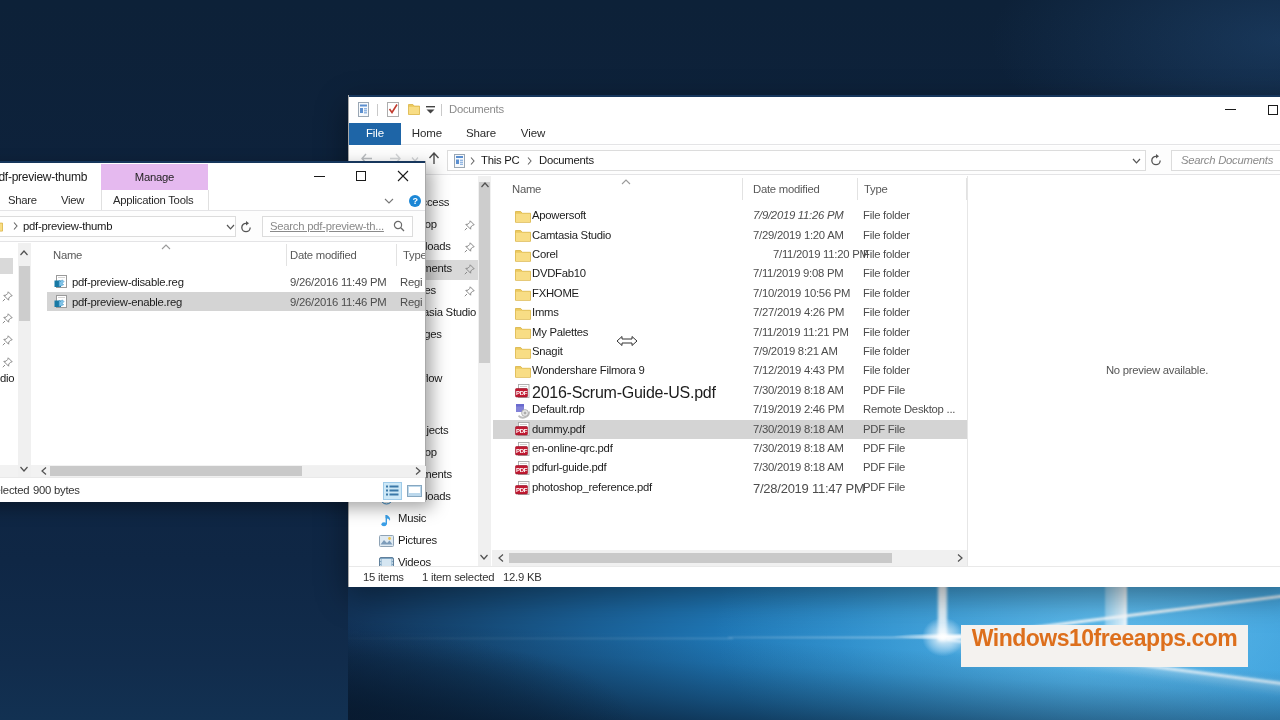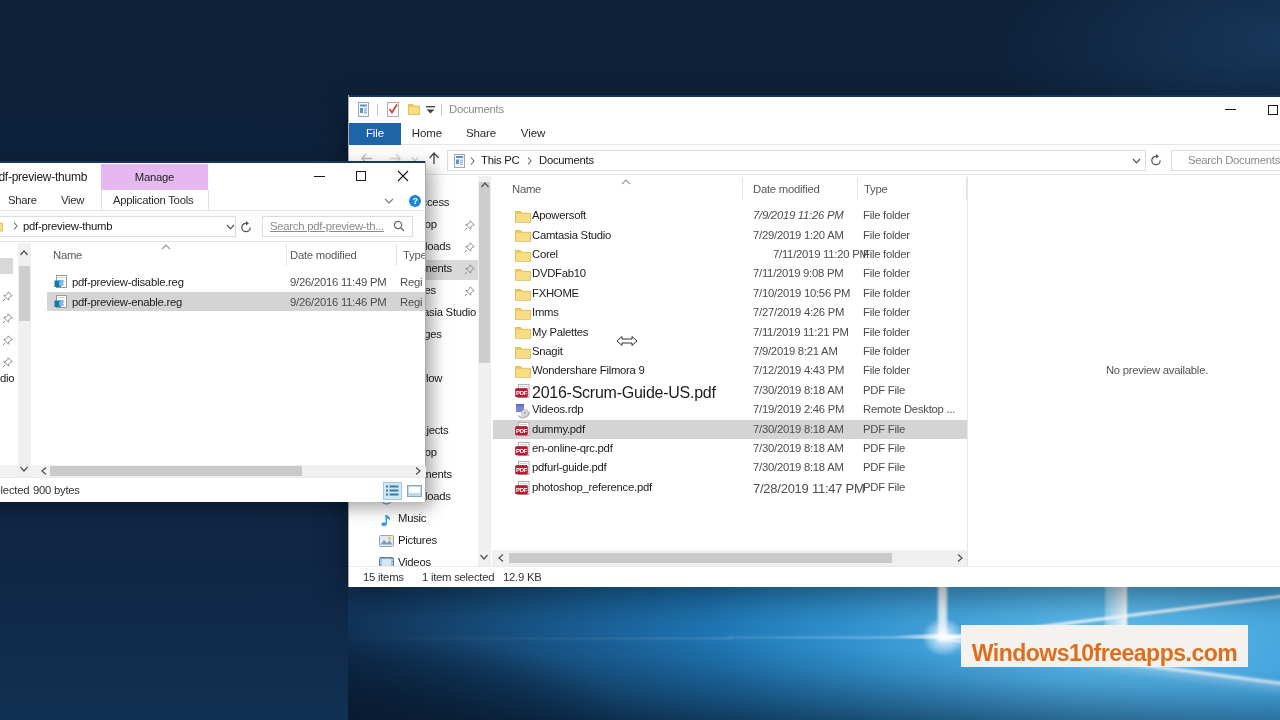--- a/index.html
+++ b/index.html
@@ -121,21 +121,21 @@
           <path d="M1 1 L4.5 4.8 L8 1" stroke="#555" stroke-width="1.2" fill="none"></path>
         </svg>
       </div>
 
       <svg class="abs" style="left:801px;top:8px;" width="12" height="13" viewBox="0 0 12 13">
         <path d="M10.2 6.5 A4.2 4.2 0 1 1 6 2.3" stroke="#555" stroke-width="1.3" fill="none"></path>
         <path d="M6 0 L9 2.3 L6 4.6 Z" fill="#555"></path>
       </svg>
 
       <div class="abs" style="left:822px;top:4px;width:130px;height:21px;background:#fff;border:1px solid #dcdcdc;">
-        <div class="abs" style="left:16px;top:3px;font-size:11.3px;letter-spacing:-0.25px;color:#8a8a8a;">Search Documents</div>
+        <div class="abs" style="left:9px;top:3px;font-size:11.3px;letter-spacing:-0.25px;color:#8a8a8a;font-style:italic;">Search Documents</div>
       </div>
     </div>
     <div id="bw-main" class="abs" style="left:0;top:81px;width:100%;height:390px;background:#fff;overflow:hidden;">
       <div class="abs" style="left:0;top:84px;width:129px;height:20px;background:#d9d9d9;"></div>
       <div class="abs" style="left:36px;top:20px;font-size:11.3px;letter-spacing:-0.25px;color:#1a1a1a;">Quick access</div>
       <div class="abs" style="left:48px;top:42px;font-size:11.3px;letter-spacing:-0.25px;color:#1a1a1a;">Desktop</div>
       <svg class="abs" style="left:115px;top:44px;" width="11" height="11" viewBox="0 0 11 11">
         <path d="M6.2 0.8 L10.2 4.8 L8.6 5.2 L6.8 7 L6.6 9.2 L1.8 4.4 L4 4.2 L5.8 2.4 Z" fill="none" stroke="#8a8a8a" stroke-width="1"></path>
         <path d="M3 8 L0.8 10.2" stroke="#8a8a8a" stroke-width="1"></path>
       </svg>
@@ -297,21 +297,21 @@
       <div class="abs" style="left:183px;top:207.8px;font-size:16px;letter-spacing:-0.25px;color:#1c1c1c;">2016-Scrum-Guide-US.pdf</div>
       <div class="abs" style="left:404px;top:207.8px;font-size:11.3px;letter-spacing:-0.25px;color:#4d4d4d;">7/30/2019 8:18 AM</div>
       <div class="abs" style="left:514px;top:207.8px;font-size:11.3px;letter-spacing:-0.25px;color:#4d4d4d;">PDF File</div>
       <svg class="abs" style="left:166px;top:227px;" width="16" height="16" viewBox="0 0 16 16">
         <rect x="1" y="1" width="8" height="8" fill="#8282d8"></rect>
         <rect x="1" y="1" width="8" height="2.5" fill="#6a6ace"></rect>
         <path d="M4 12 a5.5 5.5 0 0 0 9.5 -3.5 l1.5 0 a7 7 0 0 1 -12 5 z" fill="#bdbdbd"></path>
         <circle cx="10" cy="10" r="3.4" fill="#e8e8e8" stroke="#9a9a9a" stroke-width="0.7"></circle>
         <path d="M8.6 10 h2.8 M10 8.6 v2.8" stroke="#8a8a8a" stroke-width="0.8"></path>
       </svg>
-      <div class="abs" style="left:183px;top:227.2px;font-size:11.3px;letter-spacing:-0.25px;color:#1c1c1c;">Videos.rdp</div>
+      <div class="abs" style="left:183px;top:227.2px;font-size:11.3px;letter-spacing:-0.25px;color:#1c1c1c;">Default.rdp</div>
       <div class="abs" style="left:404px;top:227.2px;font-size:11.3px;letter-spacing:-0.25px;color:#4d4d4d;">7/19/2019 2:46 PM</div>
       <div class="abs" style="left:514px;top:227.2px;font-size:11.3px;letter-spacing:-0.25px;color:#4d4d4d;">Remote Desktop ...</div>
       <div class="abs" style="left:144px;top:243.5px;width:474px;height:19.4px;background:#d4d4d4;"></div>
       <svg class="abs" style="left:166px;top:246px;" width="16" height="16" viewBox="0 0 16 16">
         <rect x="3.5" y="0.5" width="10.5" height="13" fill="#fff" stroke="#a9a9a9" stroke-width="0.9"></rect>
         <rect x="5" y="2" width="7" height="1" fill="#cfcfcf"></rect>
         <rect x="5" y="4" width="7" height="1" fill="#cfcfcf"></rect>
         <rect x="0.5" y="4.5" width="12" height="8.5" rx="1" fill="#c11931" stroke="#97142a" stroke-width="0.6"></rect>
         <text x="6.5" y="11" font-family="Liberation Sans" font-size="6" font-weight="bold" fill="#fff" text-anchor="middle">PDF</text>
       </svg>
@@ -487,19 +487,19 @@
         <rect x="0" y="8.5" width="2" height="2" fill="#3b78a8"></rect>
         <rect x="3.5" y="8.5" width="9" height="2" fill="#3b78a8"></rect>
       </svg>
       <svg class="abs" style="left:477px;top:7px;" width="15" height="12" viewBox="0 0 15 12">
         <rect x="0.5" y="0.5" width="14" height="11" fill="#bcd8ec" stroke="#87a7c0"></rect>
         <rect x="2" y="2" width="11" height="6" fill="#fff"></rect>
       </svg>
     </div>
   </div>
 
-  <div id="wm" class="abs" style="left:961px;top:625px;width:287px;height:42px;background:#f4f2ef;z-index:40;display:flex;align-items:flex-end;justify-content:center;">
+  <div id="wm" class="abs" style="left:961px;top:625px;width:287px;height:42px;background:#f4f2ef;z-index:40;display:flex;align-items:flex-start;justify-content:center;">
     <span style="font-size:23px;font-weight:bold;color:#dd6f1c;letter-spacing:-0.5px;">Windows10freeapps.com</span>
   </div>
 
   <svg id="cursor" class="abs" style="left:616px;top:334px;z-index:50;" width="22" height="14" viewBox="0 0 22 14">
     <path d="M1 7 L6 2.5 L6 5 L16 5 L16 2.5 L21 7 L16 11.5 L16 9 L6 9 L6 11.5 Z" fill="#fff" stroke="#333" stroke-width="1"></path>
   </svg>
 
 </body></html>

